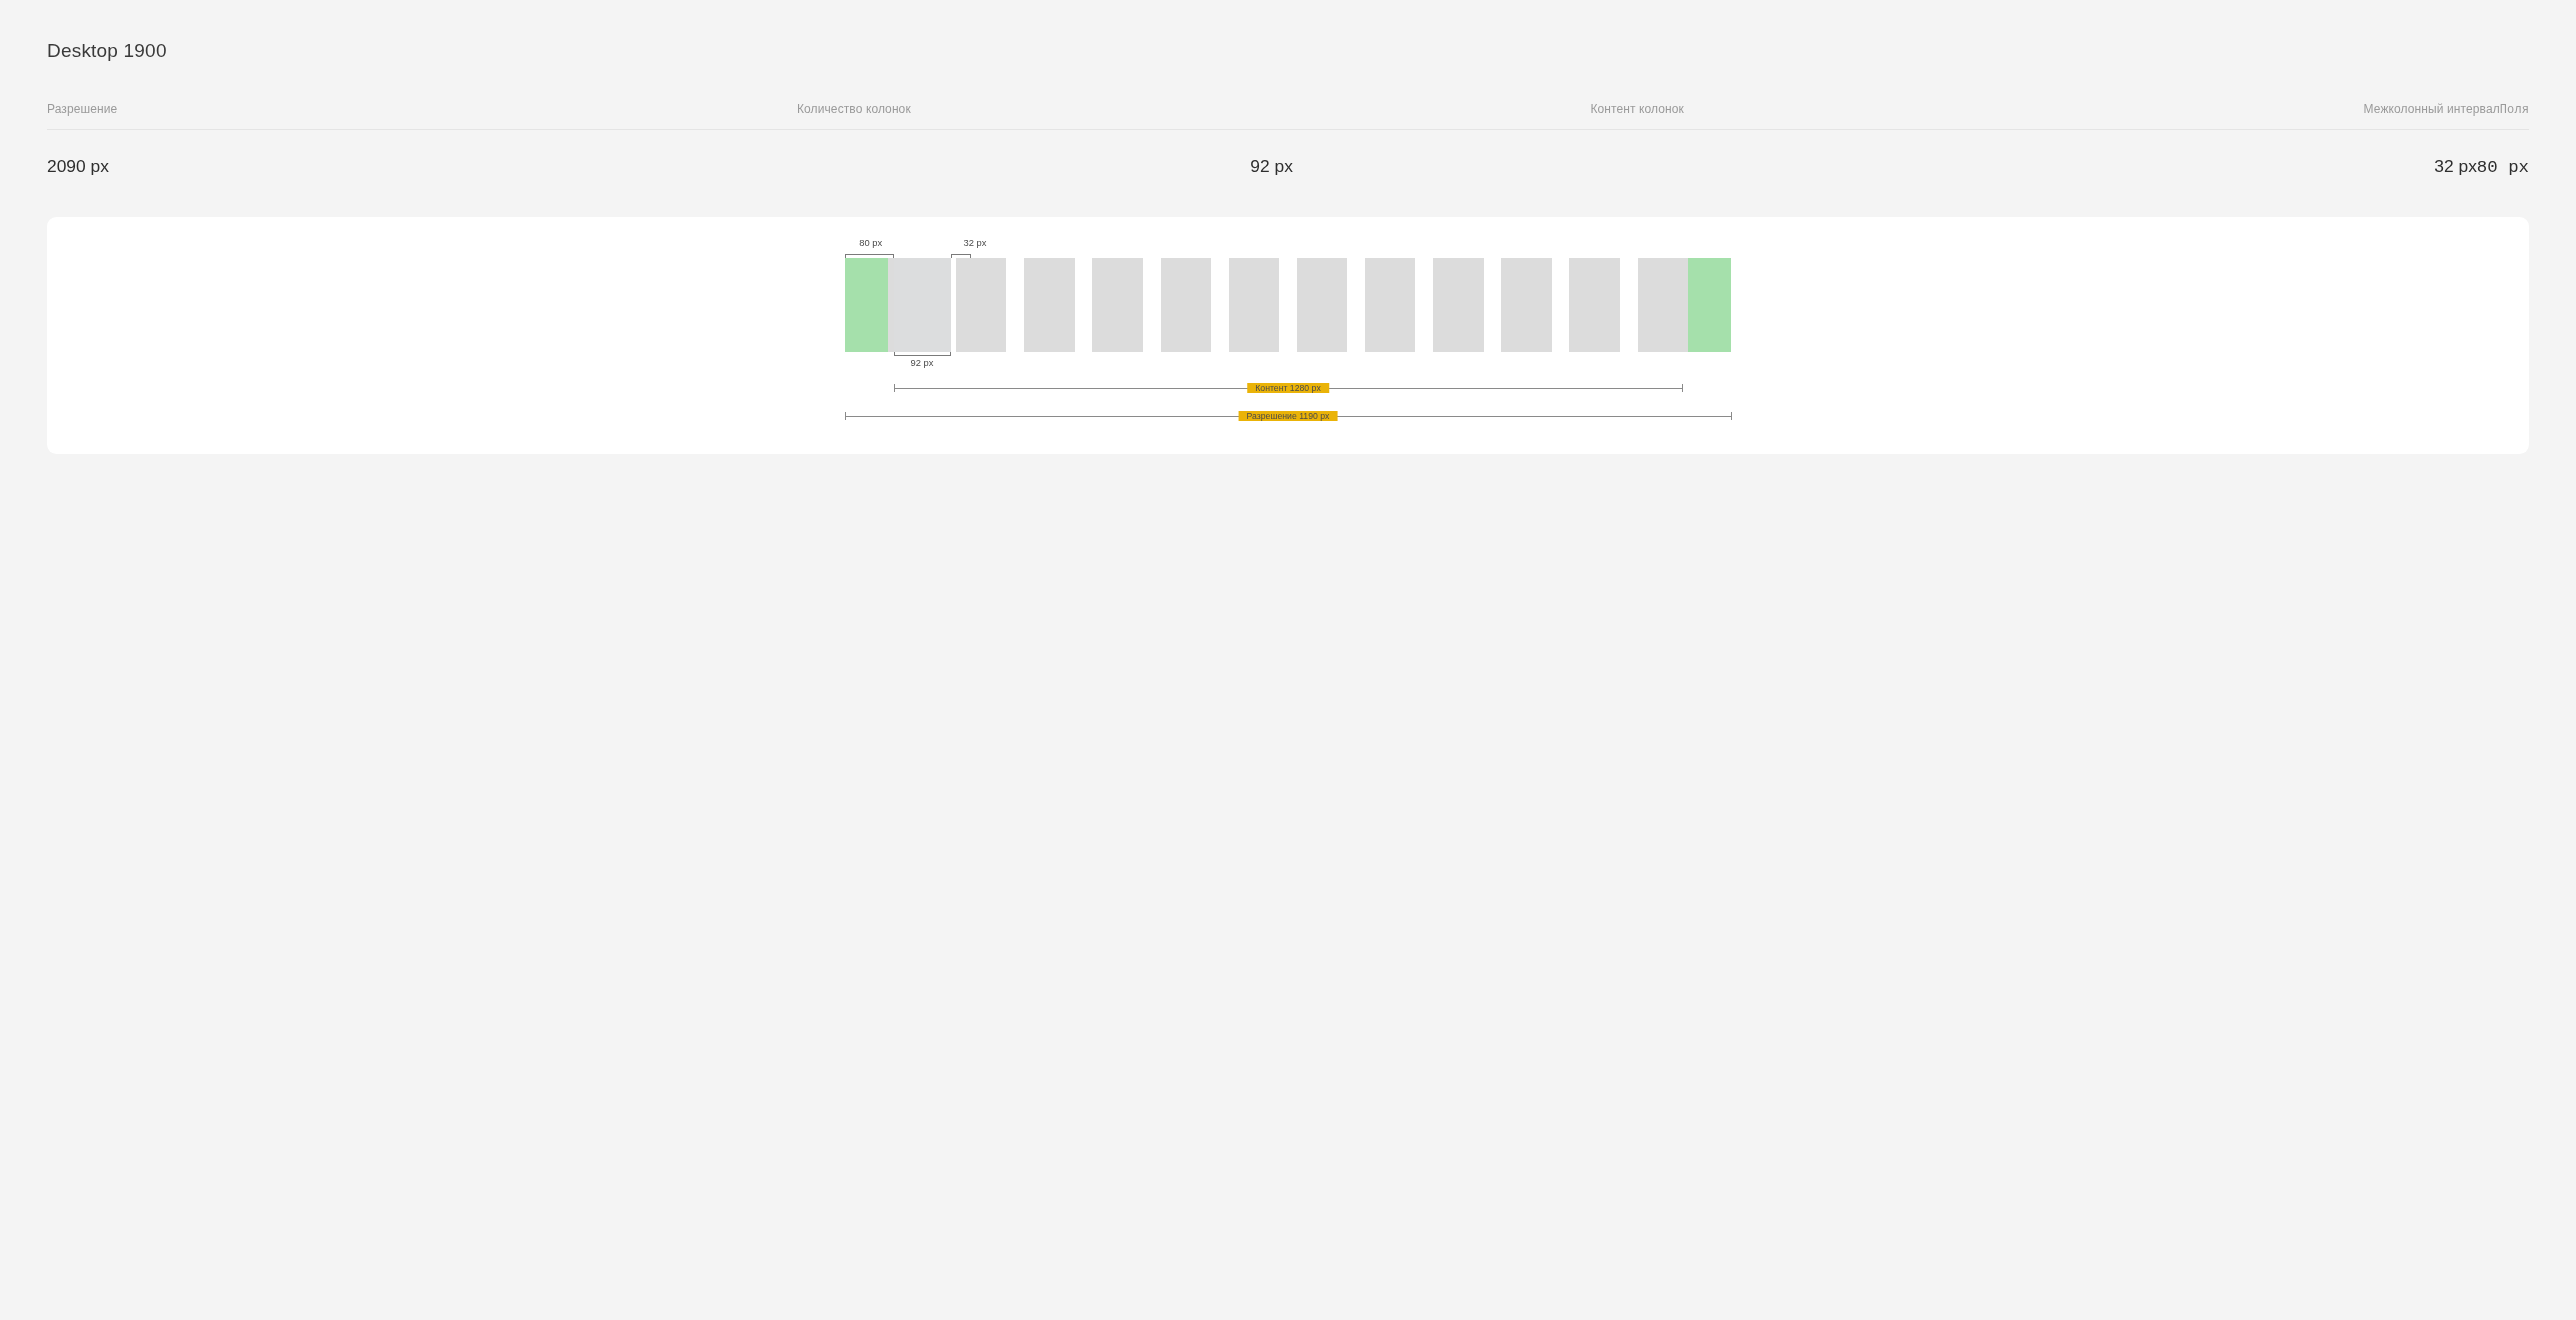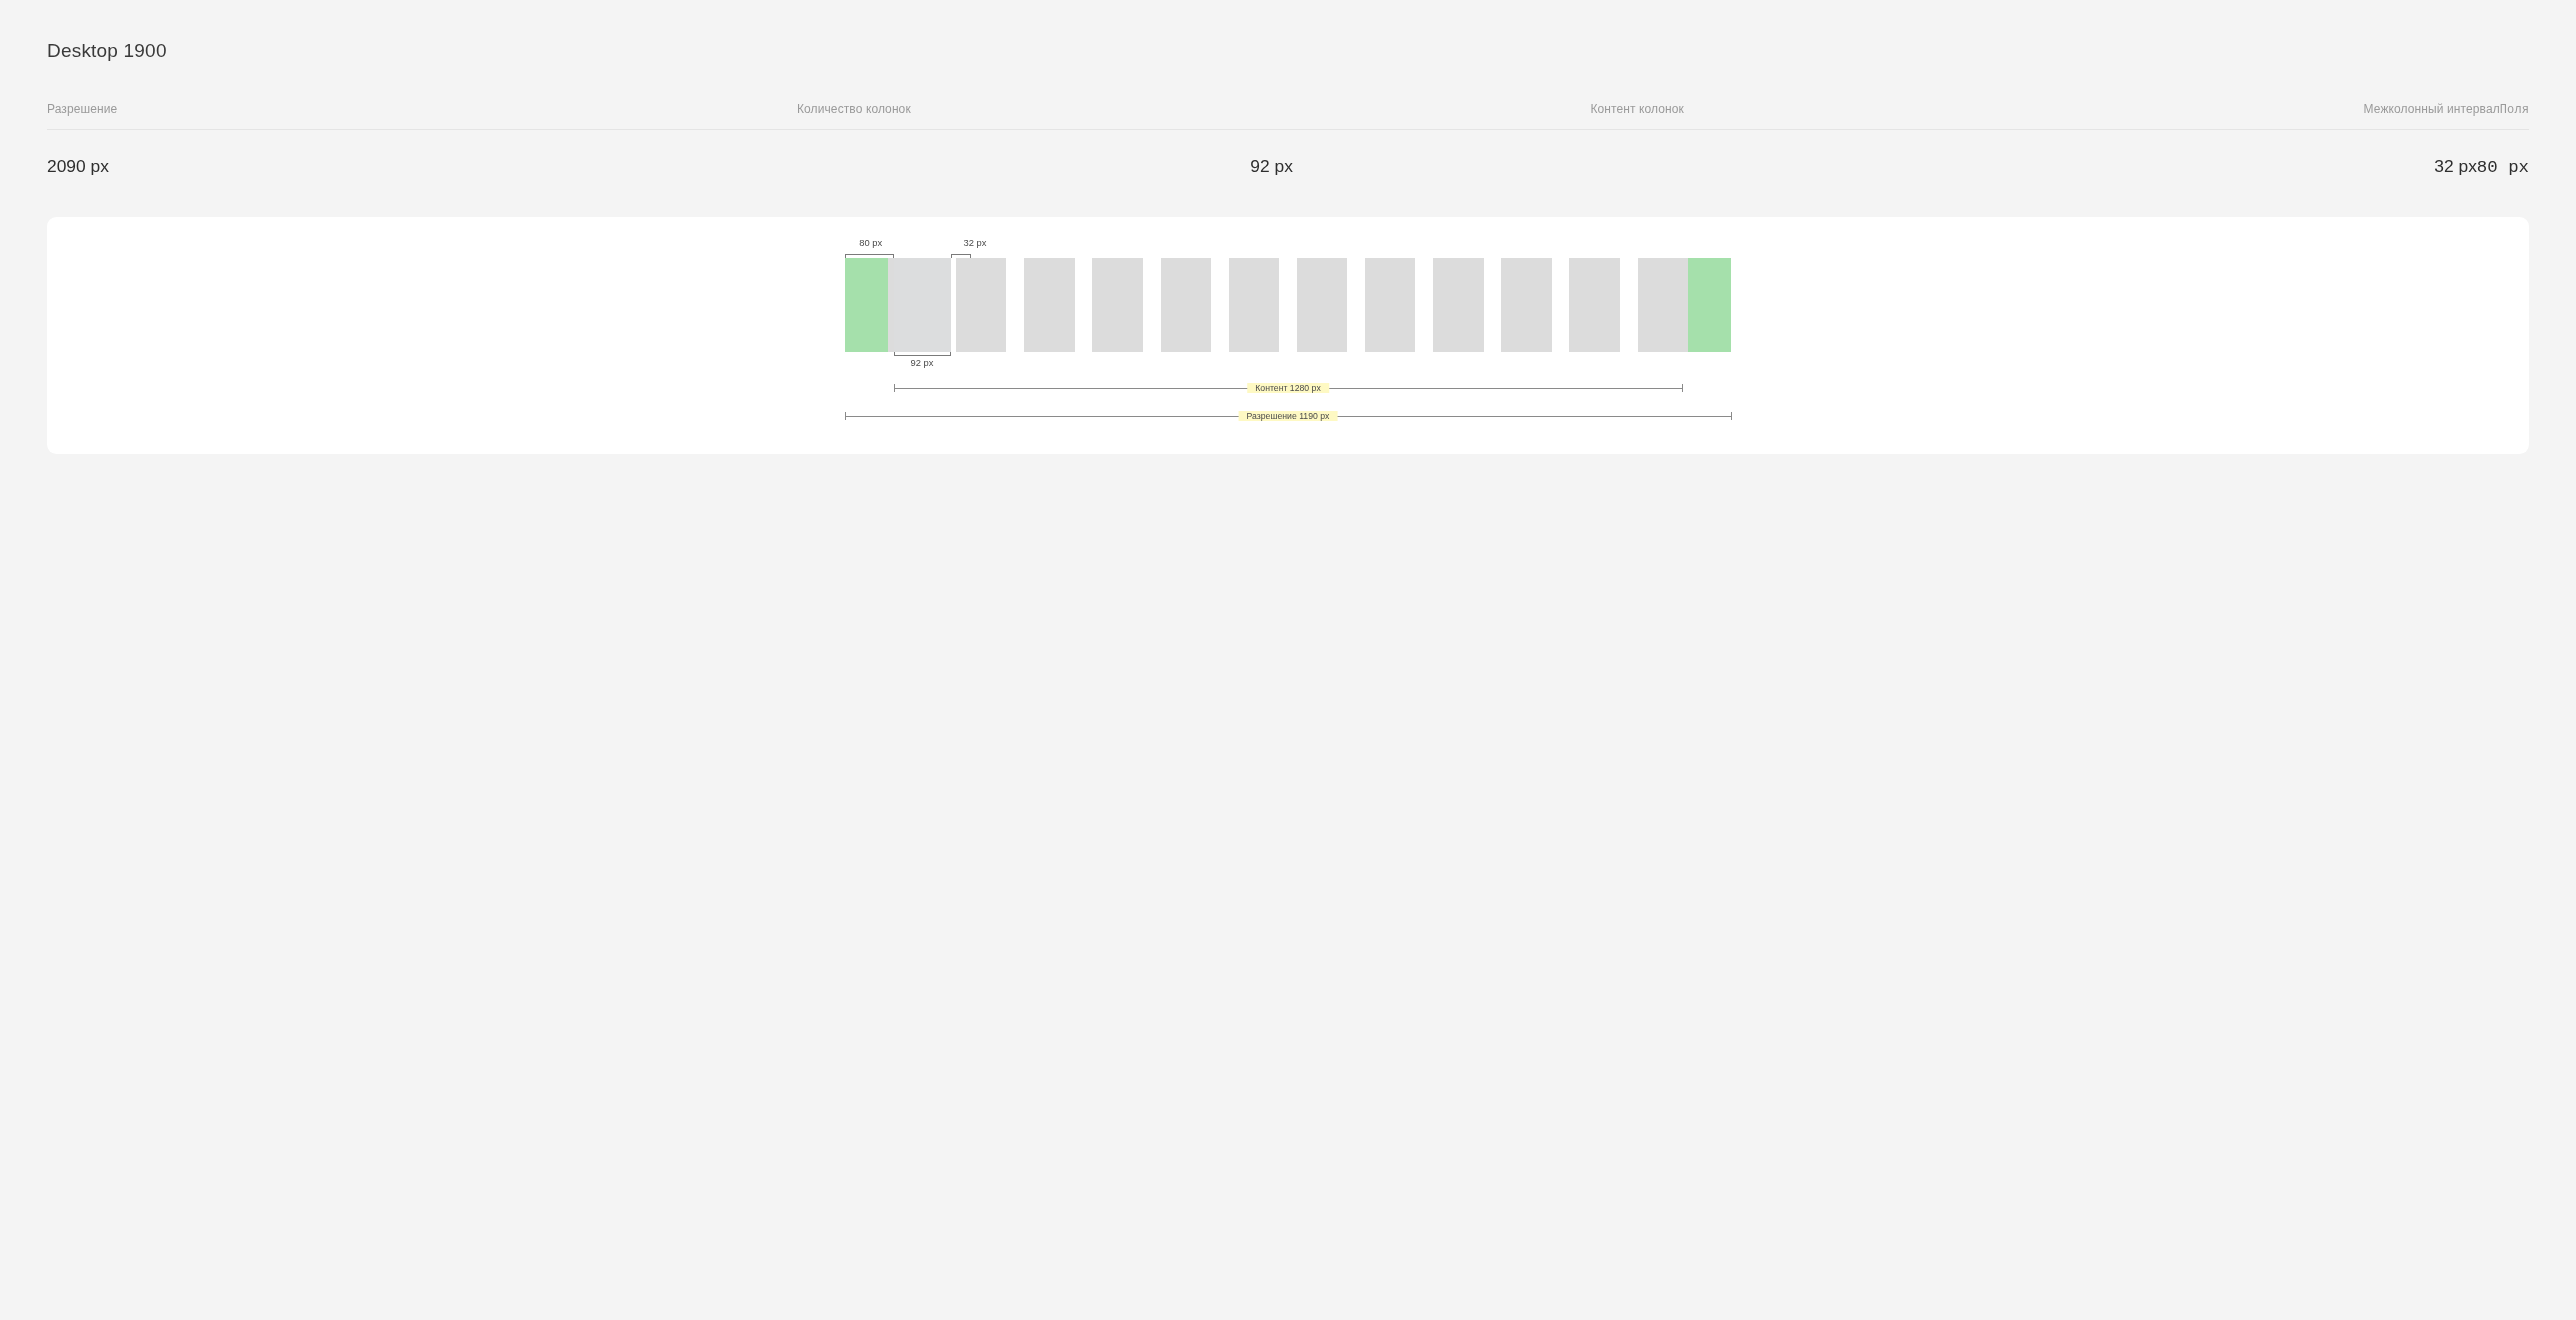--- a/index.html
+++ b/index.html
@@ -146,21 +146,21 @@
   .dim-cap-l, .dim-cap-r {
     position: absolute;
     top: 0;
     width: 0.7px;
     height: 8px;
     background: #8a8a8a;
   }
   .dim-text {
     position: absolute;
     top: -1.3px;
-    background: #fef9c3;
+    background: #eab308;
     padding: 0 8px;
     left: 50%;
     transform: translateX(-50%);
     white-space: nowrap;
   }
   .dimline.content { height: 13.4px; }
   .dimline.content .dim-bar   { left: 49px; right: 49px; }
   .dimline.content .dim-cap-l { left: 49px; }
   .dimline.content .dim-cap-r { right: 49px; }
   .dimline.full { height: 13.4px; }

